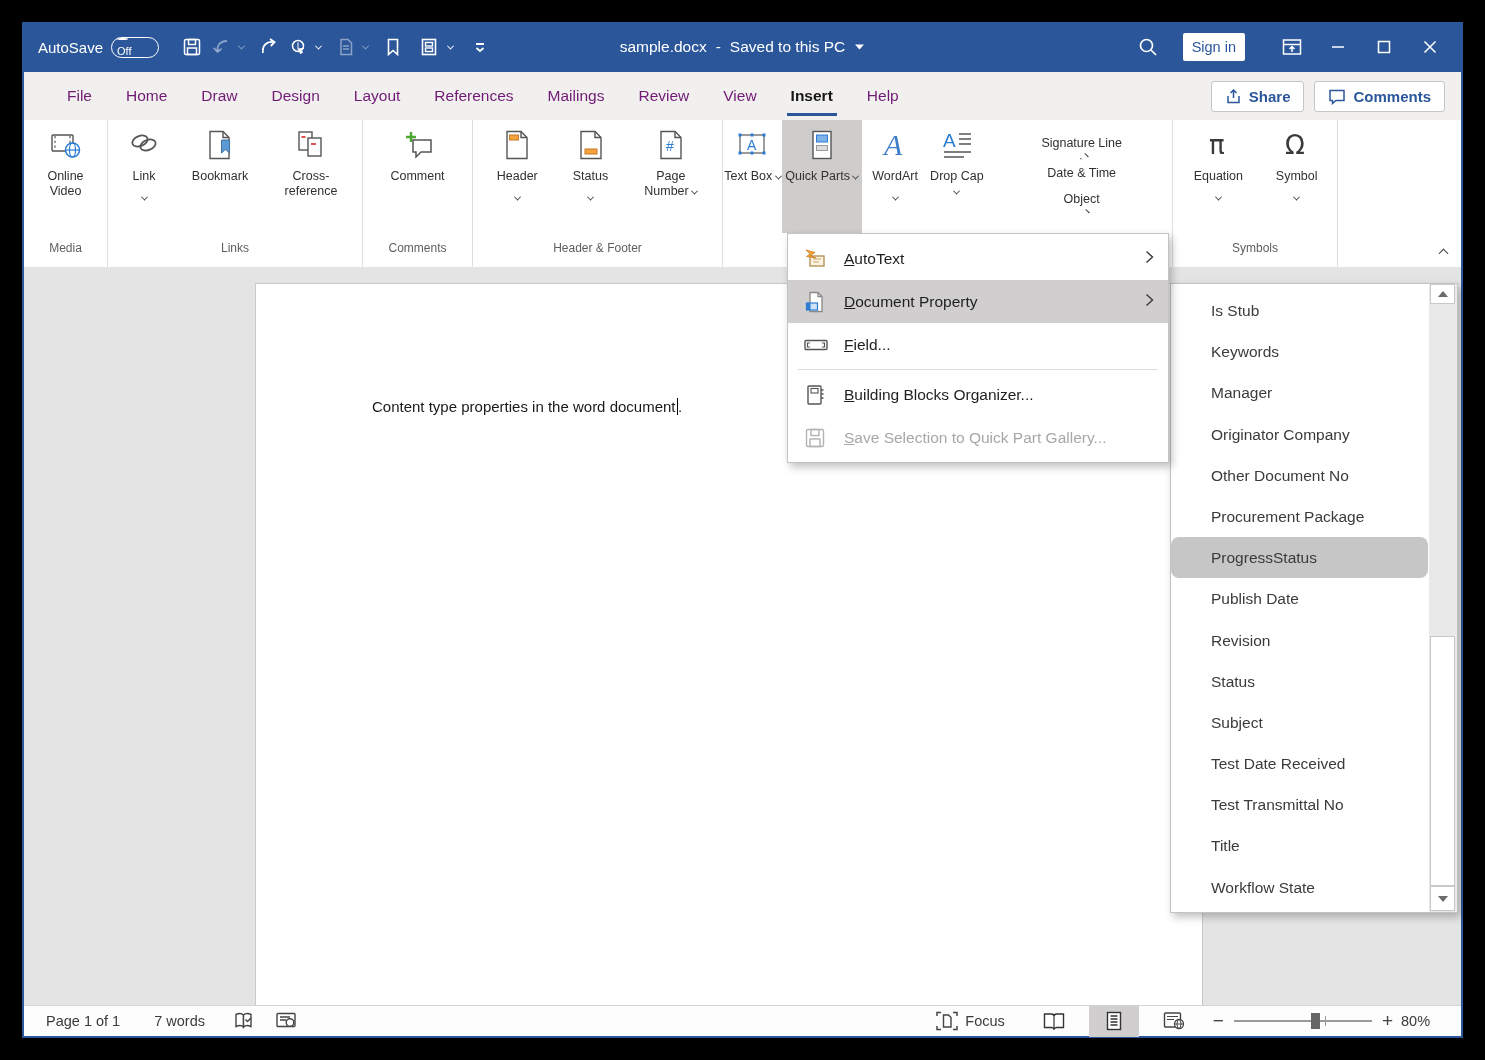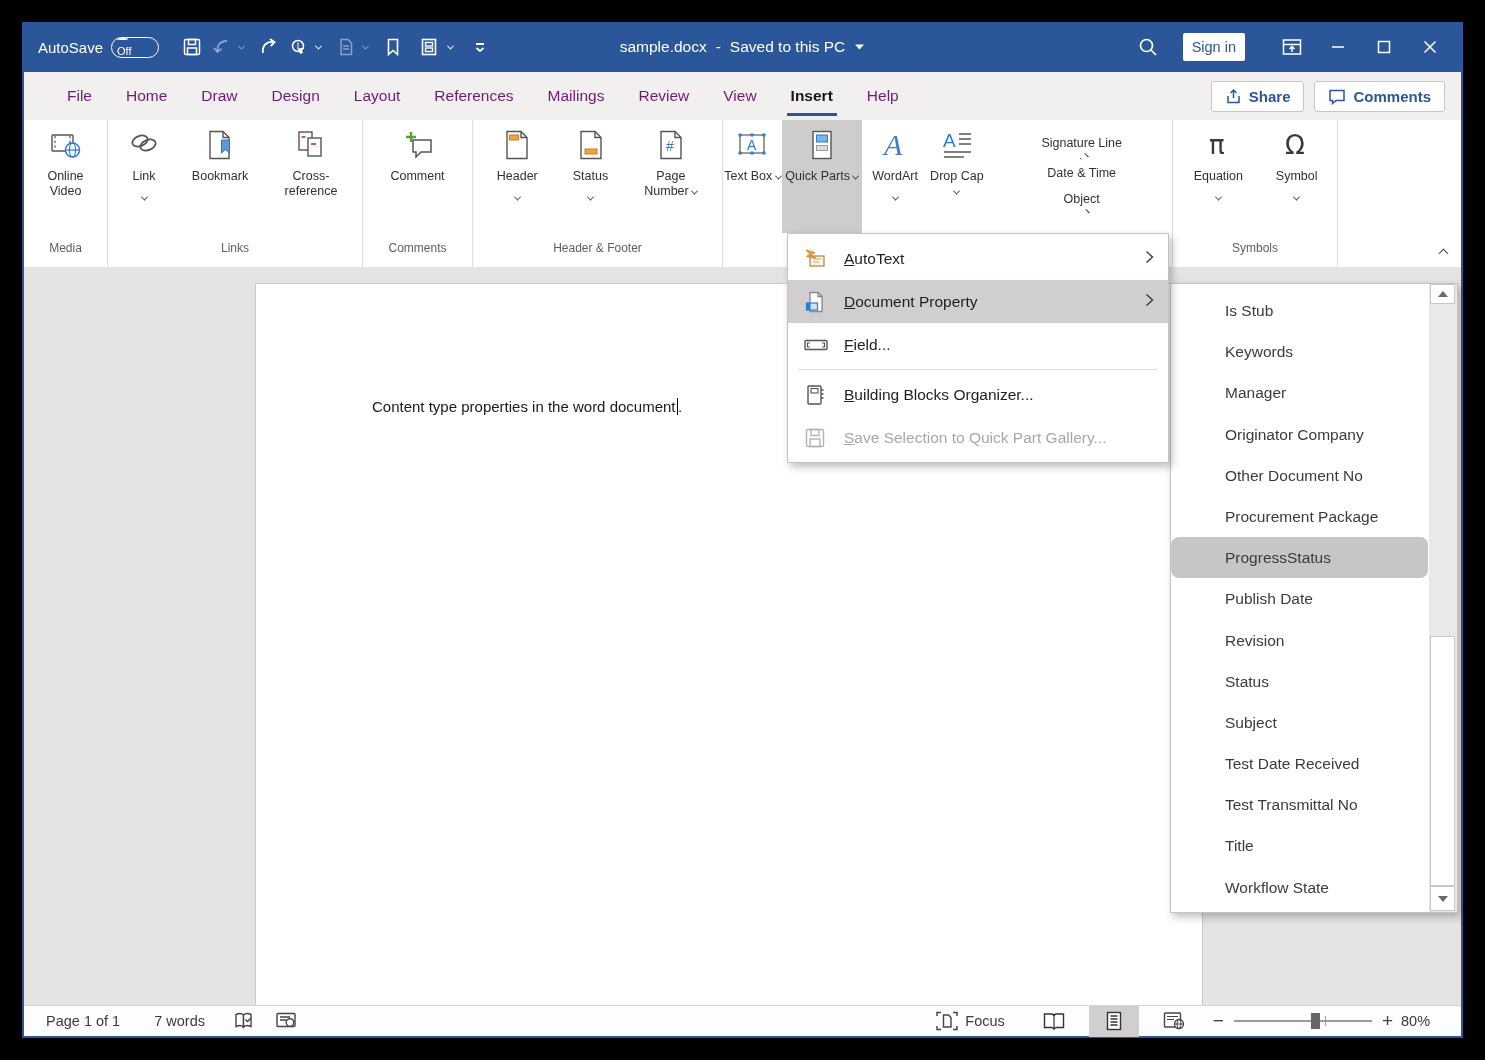--- a/index.html
+++ b/index.html
@@ -84,21 +84,21 @@
   .mrow.hl { background:#d0cece; }
   .mrow.disabled { color:#a9a7a5; }
   .msep { height:1px; background:#dcdcdc; margin:3px 10px; }
   u { text-decoration:underline; }
 
   
   .submenu { position:absolute; left:1146px; top:261px; width:288px; height:630px;
              background:#fff; border:1px solid #c3c3c3; box-shadow:3px 4px 8px rgba(0,0,0,.25);
              z-index:29; padding:6px 0 0 0; }
   .subitems { margin-right:29px; }
-  .subitem { height:41.2px; line-height:41.2px; padding-left:54px; font-size:15.5px; color:#3b3b3b; }
+  .subitem { height:41.2px; line-height:41.2px; padding-left:40px; font-size:15.5px; color:#3b3b3b; }
   .subitem.hl { background:#c6c6c6;border-radius:8px; }
   .sbar { position:absolute; right:0; top:0; bottom:0; width:28px; background:#e9e9e9; }
   .sbtn { position:absolute; left:1px; right:2px; height:20px; background:#fff;
           border:1px solid #c8c8c8; display:flex; align-items:center; justify-content:center; }
   .sbtn.up { top:0; } .sbtn.down { bottom:1px; height:25px; }
   .tri-up { width:0; height:0; border-left:5px solid transparent; border-right:5px solid transparent;
             border-bottom:6px solid #6a6a6a; }
   .tri-down { width:0; height:0; border-left:5px solid transparent; border-right:5px solid transparent;
               border-top:6px solid #6a6a6a; }
   .sthumb { position:absolute; left:1px; right:2px; top:352px; height:250px; background:#fff;

